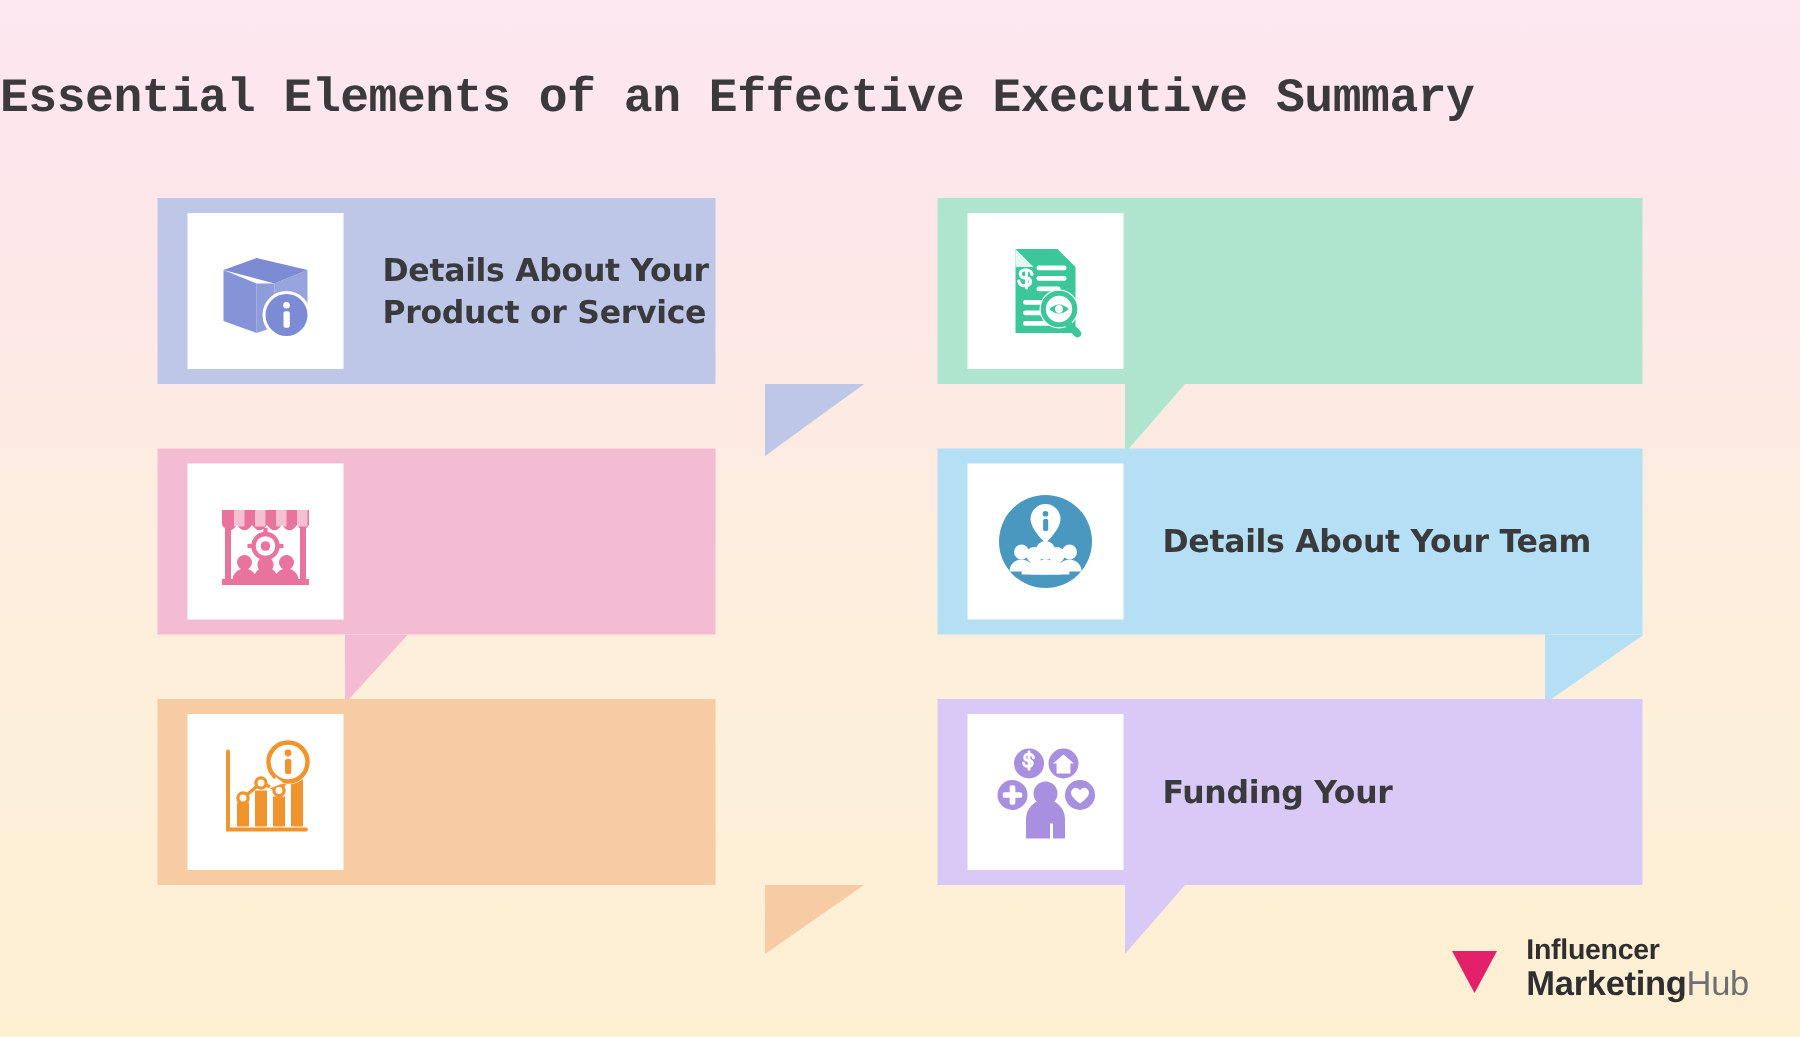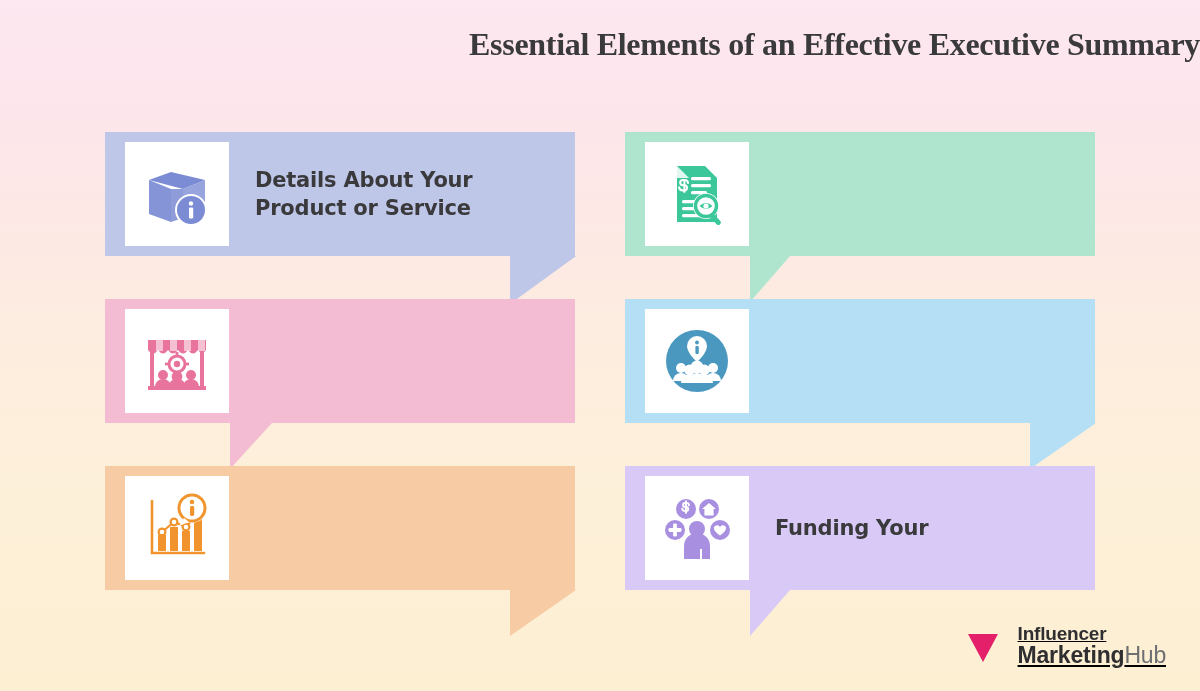--- a/index.html
+++ b/index.html
@@ -18,29 +18,29 @@
         #FDE8E6 30%,
         #FDEDDF 50%,
         #FDF0D9 72%,
         #FDEFD2 100%);
     position: relative;
   }
 
   
   .title {
     position: absolute;
-    top: 26px;
+    top: 47px;
     left: 0;
     width: 1200px;
-    text-align: right;
+    text-align: left;
     font-size: 32px;
     font-weight: bold;
     letter-spacing: -0.3px;
     color: #3a3a3c;
-    font-family: Liberation Serif, serif;
+    font-family: Liberation Mono, monospace;
   }
 
   
   .cards {
     position: absolute;
     top: 132px;
     left: 0;
     width: 1200px;
   }
 
@@ -54,21 +54,21 @@
     height: 124px;
   }
   .card .tail {
     position: absolute;
     top: 124px;
     width: 66px;
     height: 48px;
   }
 
   
-  .col1 { left: 105px; width: 470px; }
+  .col1 { left: 105px; width: 372px; }
   .col2 { left: 625px; width: 470px; }
   .row1 { top: 0px; }
   .row2 { top: 167px; }
   .row3 { top: 334px; }
 
   
   .col1 .tail { left: 405px; }
   .col2 .tail { left: 405px; }
   .tail-left  { left: 125px !important; }
 
@@ -105,21 +105,20 @@
   }
 
   
   .logo {
     position: absolute;
     right: 34px;
     bottom: 24px;
     display: flex;
     align-items: center;
     gap: 16px;
-    text-decoration: underline;
   }
   .logo-mark { display: block; }
   .logo-text {
     line-height: 1.02;
     font-family: "Liberation Sans", sans-serif;
   }
   .logo-line1 {
     font-size: 19px;
     font-weight: bold;
     color: #2f2f31;
@@ -273,20 +272,21 @@
           <path d="M45 57 a8 8 0 0 1 16 0 z"></path>
           <circle cx="29.5" cy="46" r="5.4"></circle>
           <path d="M21 59 a8.5 8.5 0 0 1 17 0 z"></path>
           <circle cx="44.5" cy="46" r="5.4"></circle>
           <path d="M36 59 a8.5 8.5 0 0 1 17 0 z"></path>
           <circle cx="37" cy="43" r="6.4"></circle>
           <path d="M27 59 a10 10 0 0 1 20 0 z"></path>
         </g>
       </svg>
     </div>
+    <div class="card-label">Details About Your Team</div>
   </div>
 
   <div class="card col1 row3">
     <div class="bubble" style="background:#F7CCA4"></div>
     <div class="tail">
       <svg width="66" height="48" viewBox="0 0 66 48">
         <polygon points="0,0 66,0 0,46" fill="#F7CCA4"></polygon>
       </svg>
     </div>
     <div class="icon-tile">

